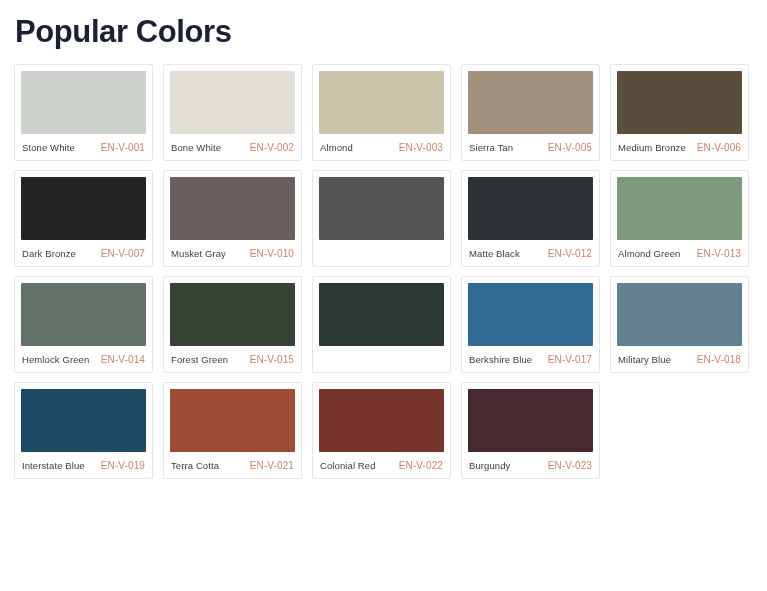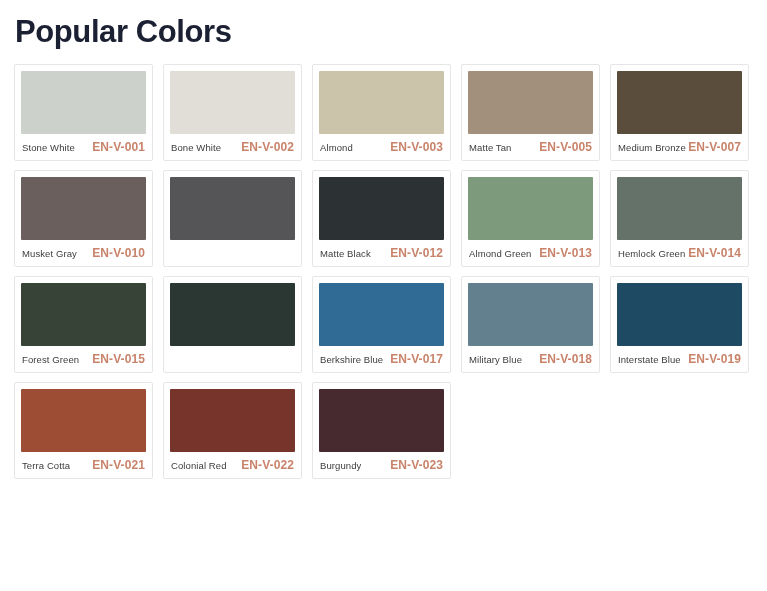--- a/index.html
+++ b/index.html
@@ -72,26 +72,25 @@
   .swatch-name {
     font-size: 9.5px;
     color: #3c3c3c;
     white-space: nowrap;
     overflow: hidden;
     text-overflow: ellipsis;
     letter-spacing: 0.1px;
   }
 
   .swatch-code {
-    font-size: 12px;
+    font-size: 10px;
     color: #c9836a;
     white-space: nowrap;
     letter-spacing: 0.1px;
     flex: none;
-    font-weight: bold;
   }
 </style>
 </head>
 <body>
 
 <div class="page">
 
   <h1 class="page-title">Popular Colors</h1>
 
   <div class="swatch-grid" id="swatch-grid">
@@ -112,28 +111,35 @@
       <div class="swatch-card">
         <div class="swatch-chip" style="background: rgb(204, 196, 170);"></div>
         <div class="swatch-meta">
           <span class="swatch-name">Almond</span>
           <span class="swatch-code">EN-V-003</span>
         </div>
       </div>
       <div class="swatch-card">
         <div class="swatch-chip" style="background: rgb(162, 143, 124);"></div>
         <div class="swatch-meta">
-          <span class="swatch-name">Matte Tan</span>
+          <span class="swatch-name">Sierra Tan</span>
           <span class="swatch-code">EN-V-005</span>
         </div>
       </div>
       <div class="swatch-card">
         <div class="swatch-chip" style="background: rgb(90, 77, 60);"></div>
         <div class="swatch-meta">
           <span class="swatch-name">Medium Bronze</span>
+          <span class="swatch-code">EN-V-006</span>
+        </div>
+      </div>
+      <div class="swatch-card">
+        <div class="swatch-chip" style="background: rgb(36, 36, 36);"></div>
+        <div class="swatch-meta">
+          <span class="swatch-name">Dark Bronze</span>
           <span class="swatch-code">EN-V-007</span>
         </div>
       </div>
       <div class="swatch-card">
         <div class="swatch-chip" style="background: rgb(107, 95, 93);"></div>
         <div class="swatch-meta">
           <span class="swatch-name">Musket Gray</span>
           <span class="swatch-code">EN-V-010</span>
         </div>
       </div>

